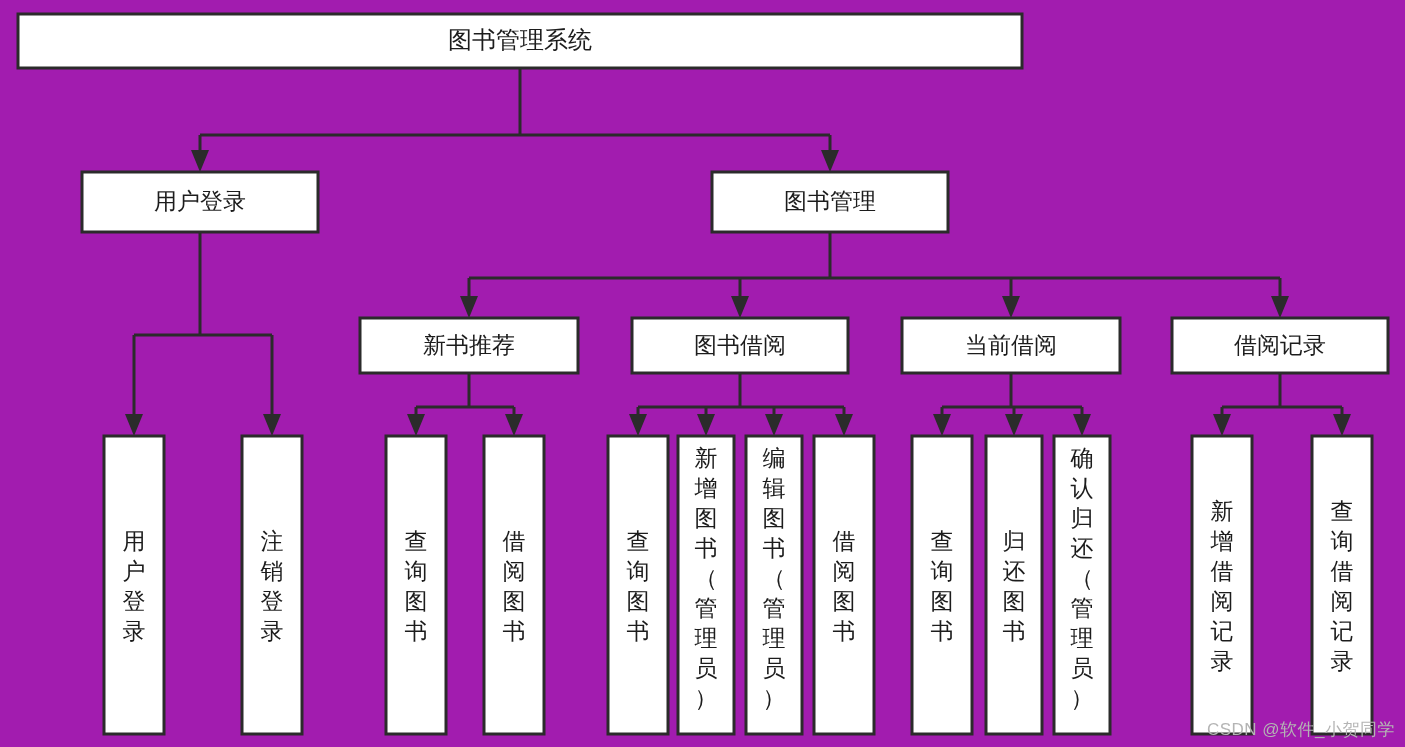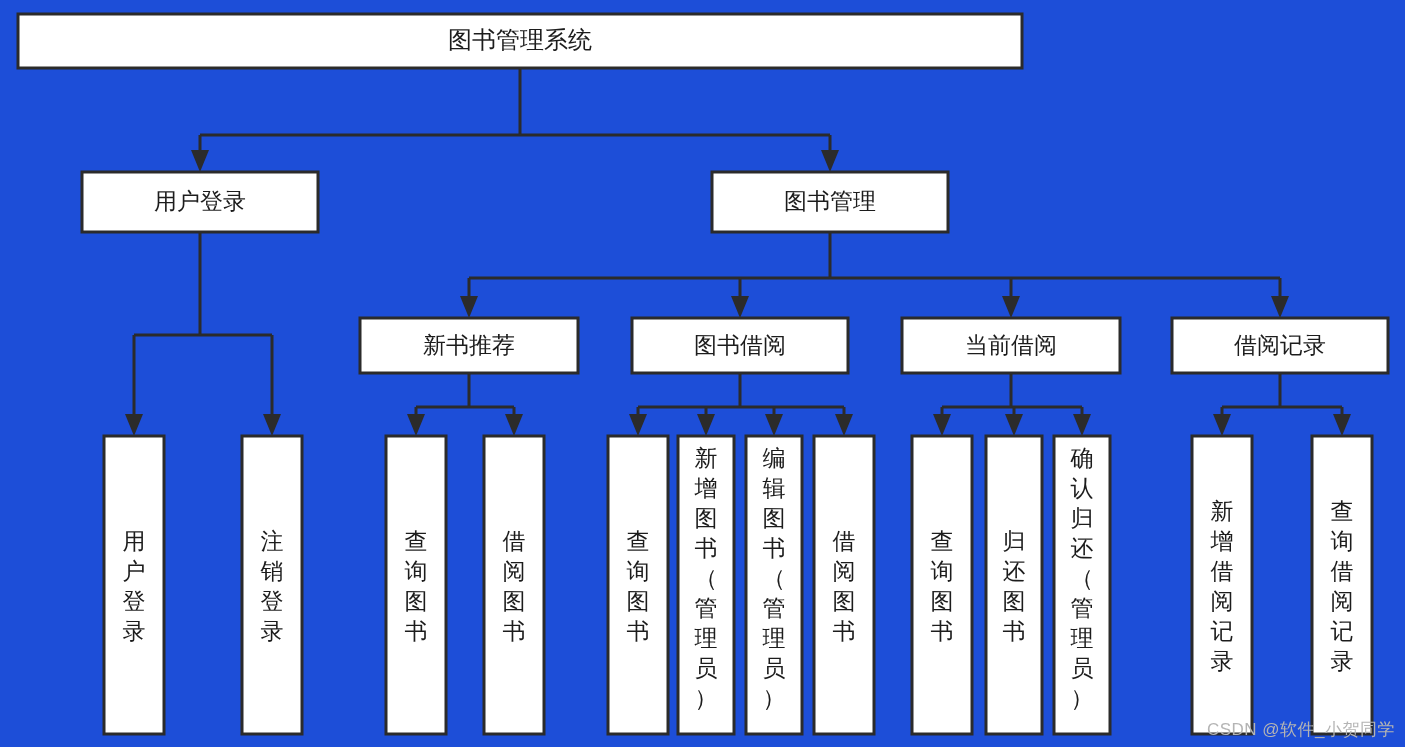--- a/index.html
+++ b/index.html
@@ -8,21 +8,21 @@
     padding: 0;
     background: #ffffff;
   }
   body {
     font-family: "Liberation Sans", "DejaVu Sans", sans-serif;
   }
   #diagram-root {
     position: relative;
     width: 1405px;
     height: 747px;
-    background: #1d4ed8;
+    background: #a21caf;
     overflow: hidden;
   }
   svg.diagram {
     display: block;
     width: 1405px;
     height: 747px;
   }
   .node-rect {
     fill: #ffffff;
     stroke: #2b2b2b;

